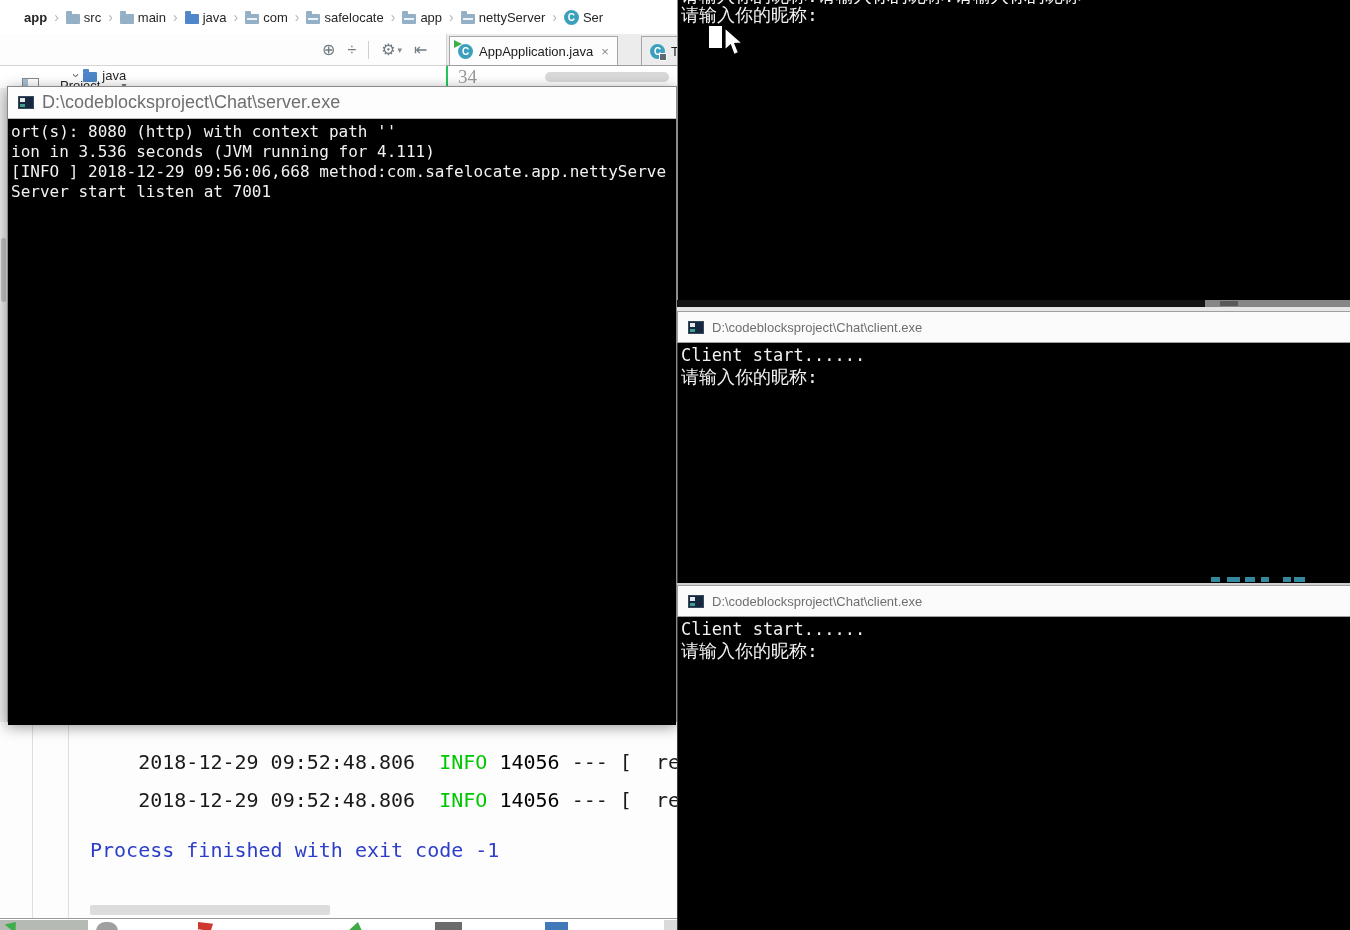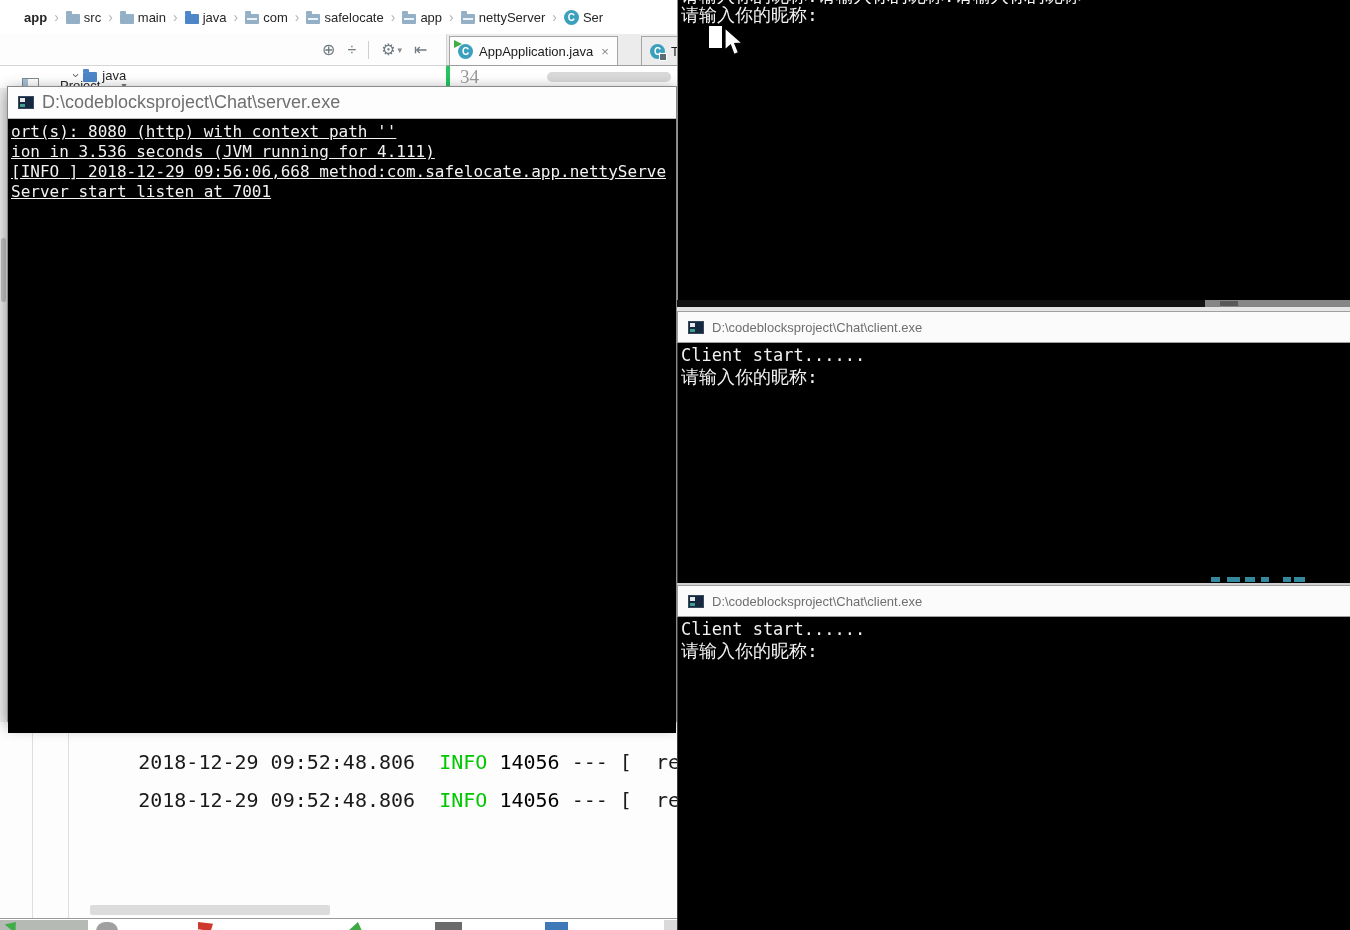--- a/index.html
+++ b/index.html
@@ -49,37 +49,37 @@
     border-left:1px solid #d5d5d5; border-bottom:1px solid #9e9e9e; box-sizing:border-box; overflow:hidden; }
   .tab1 { position:absolute; left:2px; top:2px; height:30px; background:#fdfdfd;
     border:1px solid #a6a6a6; box-sizing:border-box; display:flex; align-items:center; gap:6px;
     padding:0 8px; font-size:13px; color:#1a1a1a; cursor:pointer; }
   .tab-close { color:#8a8a8a; font-size:13px; margin-left:2px; cursor:pointer; }
   .tab2 { position:absolute; left:194px; top:2px; height:30px; width:80px; background:#ececec;
     border:1px solid #a6a6a6; box-sizing:border-box; display:flex; align-items:center; gap:6px;
     padding:0 8px; font-size:13px; color:#1a1a1a; cursor:pointer; }
 
   .editor-strip { left:446px; top:66px; width:231px; height:22px; background:#ffffff;
-    border-left:4px solid #22c55e; box-sizing:border-box; overflow:hidden; }
+    border-left:2px solid #22c55e; box-sizing:border-box; overflow:hidden; }
   .line-num { position:absolute; left:10px; top:0px; font-size:19px; color:#9a9a9a; font-family:"Liberation Serif", serif; }
   .editor-bar { position:absolute; left:97px; top:6px; width:124px; height:10px; background:#d9d9d9; border-radius:5px; }
 
   .tree-row { left:74px; top:68px; display:flex; align-items:center; gap:5px; font-size:13px; color:#262626; cursor:pointer; }
   .tree-chevron { display:inline-block; transform:rotate(90deg); color:#6a6a6a; font-size:13px; }
 
   .left-strip { left:0; top:88px; width:7px; height:634px; background:#f0f0f0; }
   .left-thumb { left:1px; top:238px; width:5px; height:64px; background:#c6c6c6; border-radius:2px; }
 
   
   .win { box-shadow:0 4px 14px rgba(0,0,0,0.45); }
   .server-win { left:7px; top:86px; width:670px; height:636px; background:#000; border:1px solid #8a8a8a; box-sizing:border-box; }
   .console-titlebar { height:31px; background:#fdfdfd; border-bottom:1px solid #bdbdbd;
     display:flex; align-items:center; gap:8px; padding-left:10px; font-size:18px; color:#6f6f6f; cursor:default; }
   .console-body { position:relative; background:#000; overflow:hidden; font-family:"DejaVu Sans Mono", monospace; color:#f2f2f2; }
-  .server-body { height:603px; font-size:16px; line-height:20px; padding:3px 0 8px 3px;text-decoration:underline; }
+  .server-body { height:603px; font-size:16px; line-height:20px; padding:3px 0 0 3px; }
   .conline { white-space:pre; }
 
   .cons-icon { width:16px; height:13px; position:relative; background:#16283f; border:1px solid #3a4a5e; box-sizing:border-box; flex:0 0 auto; }
   .cons-icon::before { content:""; position:absolute; left:1px; top:1px; width:5px; height:4px; background:#e8e8e8; }
   .cons-icon::after { content:""; position:absolute; left:1px; bottom:1px; width:5px; height:3px; background:#3f9f8f; }
 
   
   .run-area { left:0; top:722px; width:677px; height:196px; background:#fdfdfd; }
   .gutter-line { top:722px; width:1px; height:196px; background:#dedede; }
   .log-row { left:90px; font-family:"DejaVu Sans Mono", monospace; font-size:20px; white-space:pre; color:#1a1a1a; }
@@ -225,20 +225,21 @@
   <div class="abs run-area"></div>
   <div class="abs gutter-line" style="left:32px;"></div>
   <div class="abs gutter-line" style="left:68px;"></div>
 
   <div class="abs log-row" style="top:726px;">
     <span class="pre">2018-12-29 09:52:48.806  </span><span class="pre lvl">INFO</span><span class="pre pid"> 14056</span><span class="pre"> --- [  re</span>
   </div>
   <div class="abs log-row" style="top:764px;">
     <span class="pre">2018-12-29 09:52:48.806  </span><span class="pre lvl">INFO</span><span class="pre pid"> 14056</span><span class="pre"> --- [  re</span>
   </div>
+  <div class="abs exit-line">Process finished with exit code -1</div>
   <div class="abs hscroll"></div>
 
   <div class="abs bottom-strip">
     <span class="tb-left"></span>
     <span class="tb-green1"></span>
     <span class="frag frag-circle"></span>
     <span class="frag frag-flag"></span>
     <span class="frag frag-arrow"></span>
     <span class="frag frag-dark"></span>
     <span class="frag frag-blue"></span>

